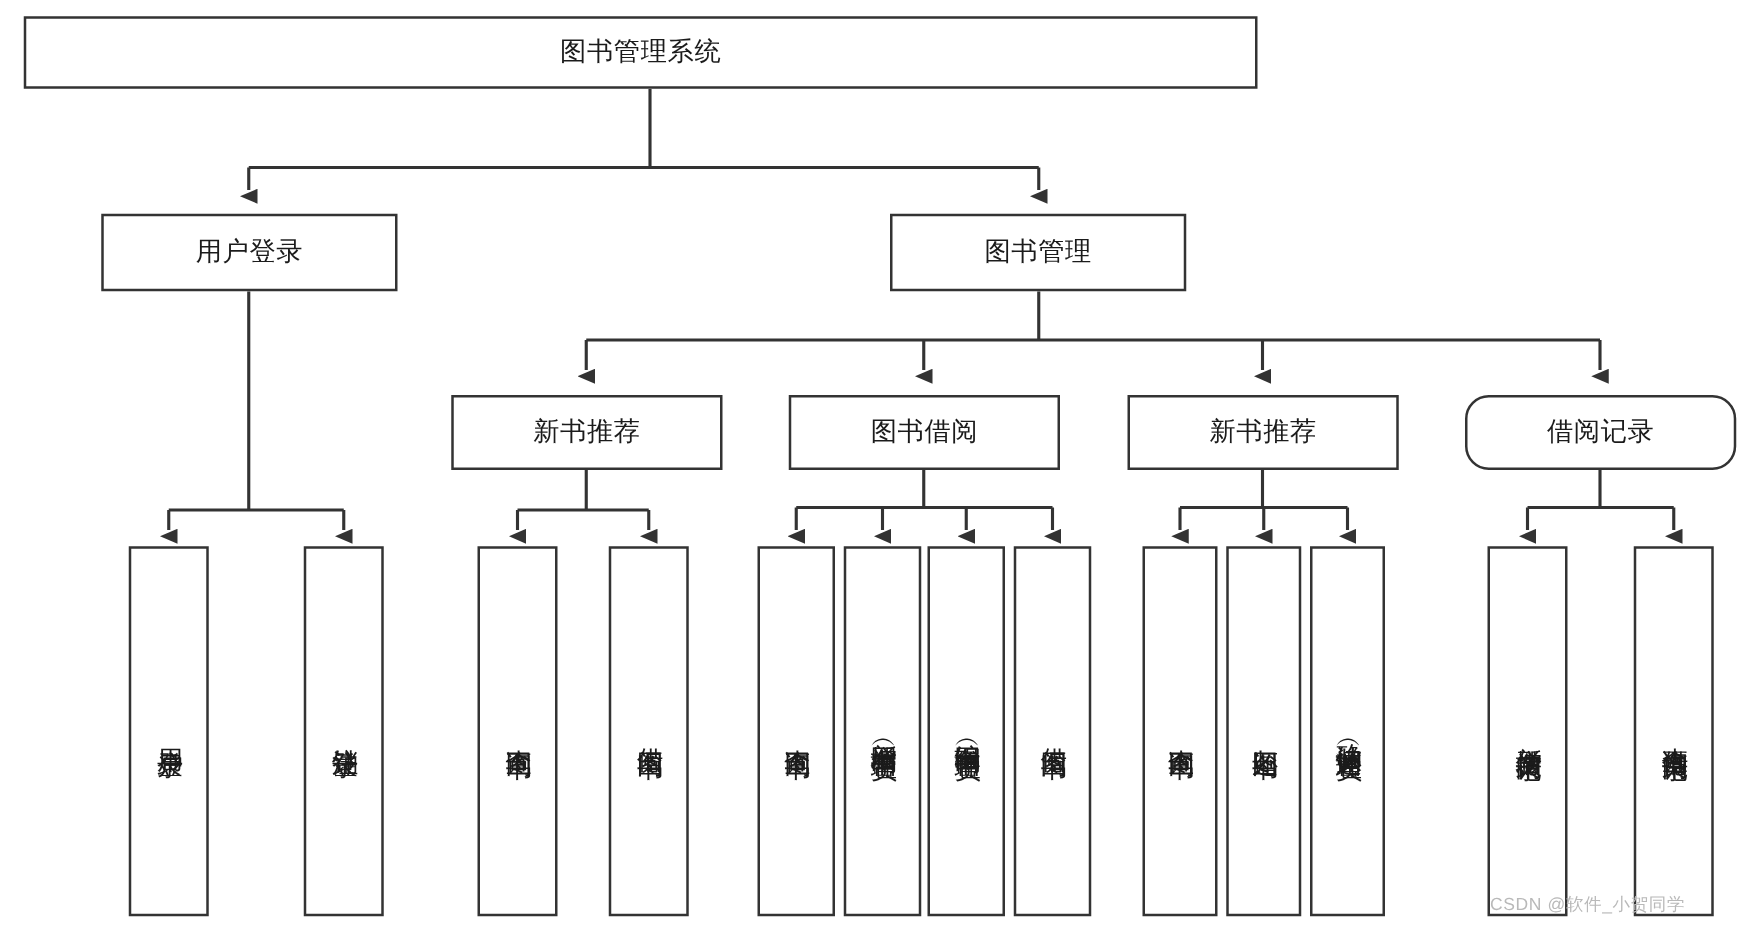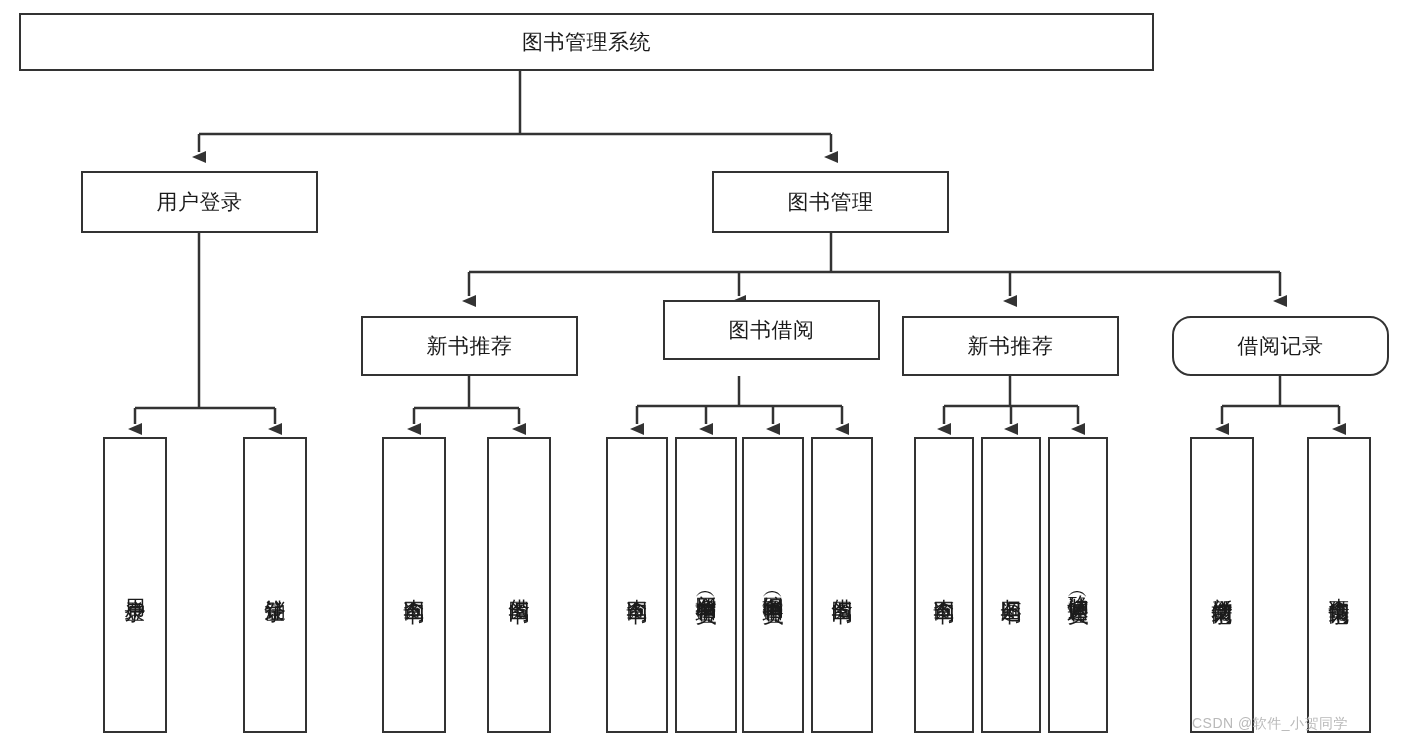--- a/index.html
+++ b/index.html
@@ -129,37 +129,37 @@
     </g>
 
     <g stroke="#333333" stroke-width="2.5" fill="none">
       <path d="M 1280 376 L 1280 406"></path>
       <path d="M 1222 406 L 1339 406"></path>
       <path d="M 1222 406 L 1222 424" marker-end="url(#arrow)"></path>
       <path d="M 1339 406 L 1339 424" marker-end="url(#arrow)"></path>
     </g>
   </svg>
 
-  <div class="node horiz" style="left:19px; top:13px; width:1135px; height:58px;justify-content:center;">
+  <div class="node horiz" style="left:19px; top:13px; width:987px; height:58px;justify-content:center;">
     <span class="label">图书管理系统</span>
   </div>
 
   <div class="node horiz" style="left:81px; top:171px; width:237px; height:62px;">
     <span class="label">用户登录</span>
   </div>
 
   <div class="node horiz" style="left:712px; top:171px; width:237px; height:62px;">
     <span class="label">图书管理</span>
   </div>
 
   <div class="node horiz" style="left:361px; top:316px; width:217px; height:60px;">
     <span class="label">新书推荐</span>
   </div>
 
-  <div class="node horiz" style="left:631px; top:300px; width:217px; height:60px;margin-left:32px;">
+  <div class="node horiz" style="left:631px; top:316px; width:217px; height:60px;">
     <span class="label">图书借阅</span>
   </div>
 
   <div class="node horiz" style="left:902px; top:316px; width:217px; height:60px;">
     <span class="label">新书推荐</span>
   </div>
 
   <div class="node horiz" style="left:1172px; top:316px; width:217px; height:60px;border-radius:19px;">
     <span class="label">借阅记录</span>
   </div>

